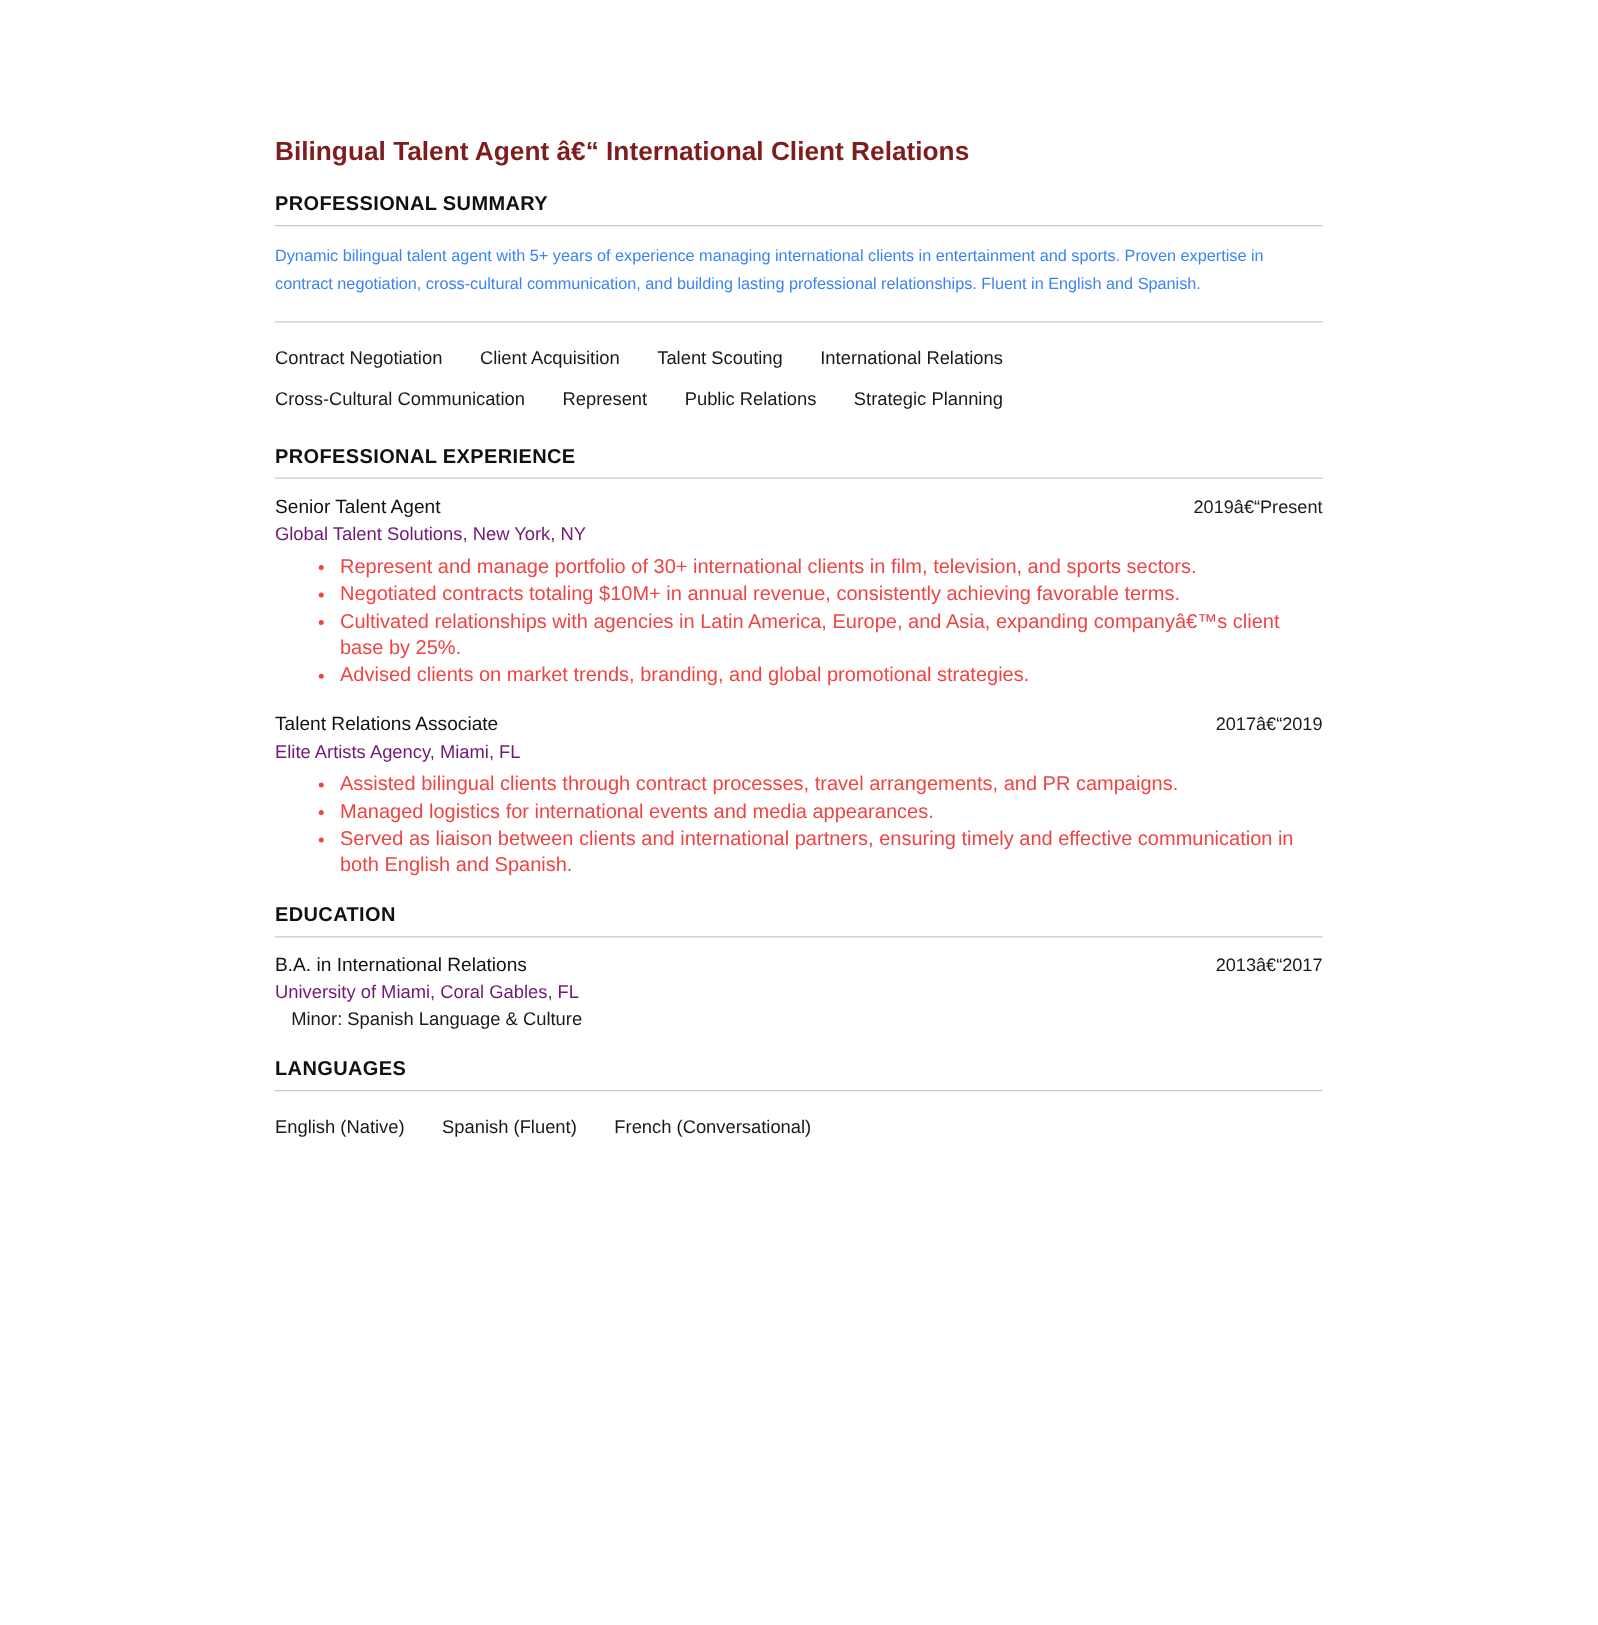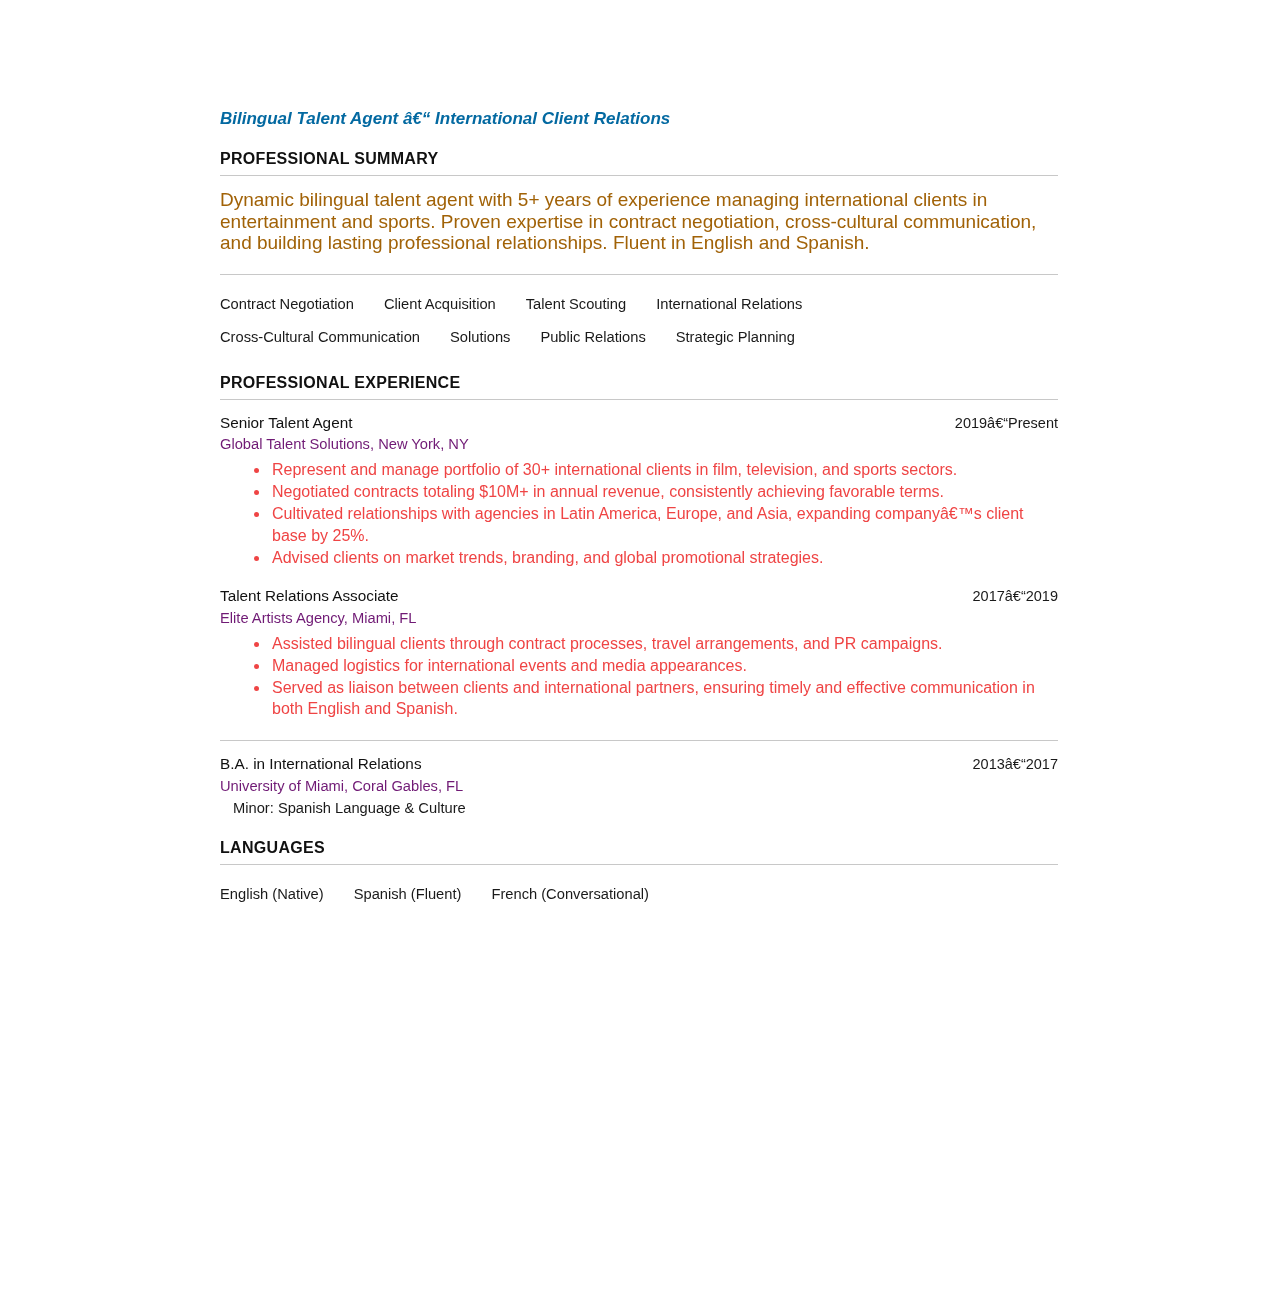--- a/index.html
+++ b/index.html
@@ -37,26 +37,25 @@
   }
   .name {
     font-size: 34px;
     font-weight: bold;
     line-height: 1.18;
     letter-spacing: -0.2px;
     margin: 0 0 6px 0;
     color: #111111;
   }
   .tagline {
-    font-size: 17px;
+    font-size: 21px;
     font-weight: bold;
     line-height: 1.3;
     margin: 0;
-    color: #0369a1;
-    font-style: italic;
+    color: #7f1d1d;
   }
   .contact {
     text-align: right;
     font-size: 14.5px;
     line-height: 24px;
     color: #1a1a1a;
     padding-top: 2px;
     white-space: nowrap;
   }
   .contact div { display: block; }
@@ -73,24 +72,24 @@
   }
   .rule {
     border: 0;
     border-top: 1px solid #c8c8c8;
     margin: 0 0 13px 0;
     height: 0;
   }
 
   
   .summary {
-    font-size: 19px;
+    font-size: 13px;
     line-height: 21.5px;
     margin: 0;
-    color: #a16207;
+    color: #3b82f6;
     text-align: left;
   }
 
   
   .chip-row {
     font-size: 14.7px;
     line-height: 33px;
     color: #1a1a1a;
   }
   .chip {
@@ -160,21 +159,21 @@
 
     <div class="section">
       <h2 class="section-title">PROFESSIONAL SUMMARY</h2>
       <hr class="rule">
       <p class="summary">Dynamic bilingual talent agent with 5+ years of experience managing international clients in entertainment and sports. Proven expertise in contract negotiation, cross-cultural communication, and building lasting professional relationships. Fluent in English and Spanish.</p>
     </div>
 
     <div class="section">
       <hr class="rule">
       <div class="chip-row">
-        <span class="chip">Contract Negotiation</span><span class="chip">Client Acquisition</span><span class="chip">Talent Scouting</span><span class="chip">International Relations</span><br><span class="chip">Cross-Cultural Communication</span><span class="chip">Solutions</span><span class="chip">Public Relations</span><span class="chip">Strategic Planning</span>
+        <span class="chip">Contract Negotiation</span><span class="chip">Client Acquisition</span><span class="chip">Talent Scouting</span><span class="chip">International Relations</span><br><span class="chip">Cross-Cultural Communication</span><span class="chip">Represent</span><span class="chip">Public Relations</span><span class="chip">Strategic Planning</span>
       </div>
     </div>
 
     <div class="section">
       <h2 class="section-title">PROFESSIONAL EXPERIENCE</h2>
       <hr class="rule">
 
       <div class="entry">
         <div class="entry-head">
           <span class="entry-title">Senior Talent Agent</span>
@@ -197,20 +196,21 @@
         <div class="entry-org">Elite Artists Agency, Miami, FL</div>
         <ul class="bullets">
           <li>Assisted bilingual clients through contract processes, travel arrangements, and PR campaigns.</li>
           <li>Managed logistics for international events and media appearances.</li>
           <li>Served as liaison between clients and international partners, ensuring timely and effective communication in both English and Spanish.</li>
         </ul>
       </div>
     </div>
 
     <div class="section">
+      <h2 class="section-title">EDUCATION</h2>
       <hr class="rule">
       <div class="entry">
         <div class="entry-head">
           <span class="entry-title">B.A. in International Relations</span>
           <span class="entry-dates">2013â€“2017</span>
         </div>
         <div class="entry-org">University of Miami, Coral Gables, FL</div>
         <div class="entry-note">Minor: Spanish Language &amp; Culture</div>
       </div>
     </div>

